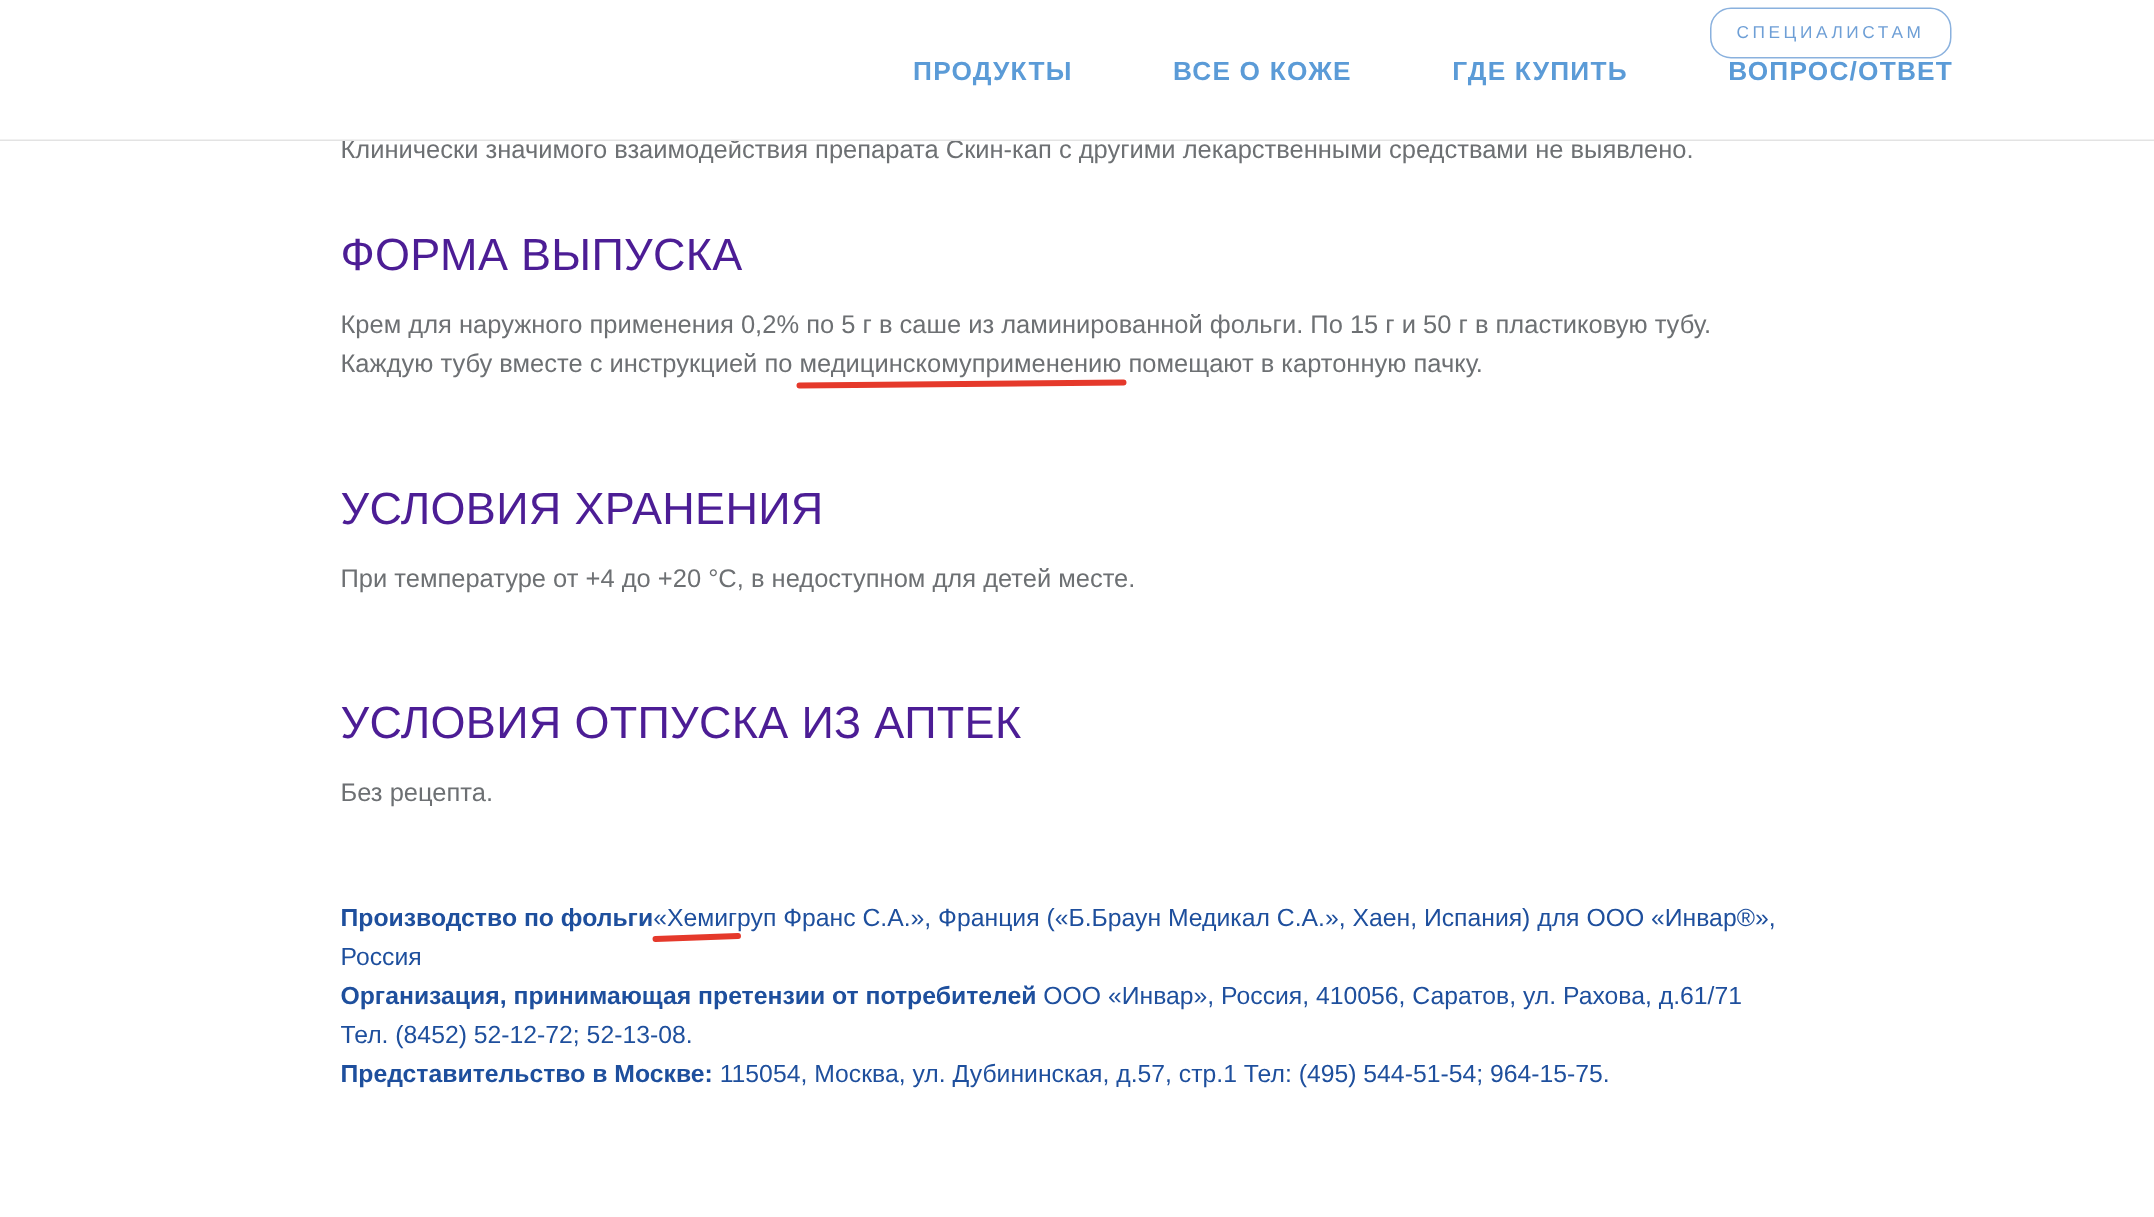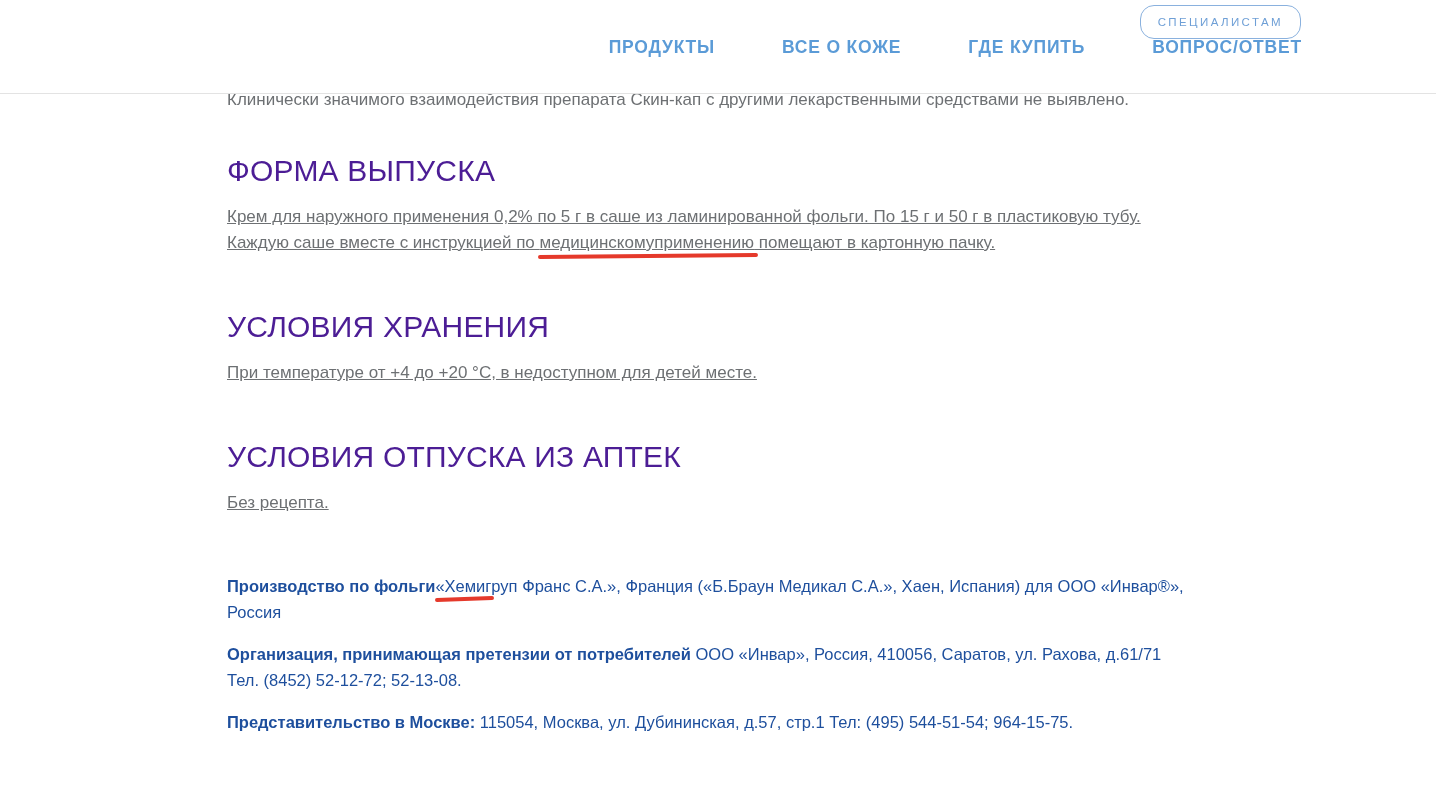--- a/index.html
+++ b/index.html
@@ -68,30 +68,30 @@
     position: absolute; left: 227px; top: 0;
     width: 970px;
   }
   .body-text {
     color: #6d7073;
     font-size: 17px;
     line-height: 26px;
   }
   .intro-paragraph { margin-top: 87px; }
 
-  .section { margin-top: 52px; }
+  .section { margin-top: 65px; }
   .section:first-of-type { margin-top: 39px; }
   .section-title {
     color: #4c1d95;
     font-size: 30px;
     line-height: 38px;
     font-weight: 400;
     letter-spacing: 0.2px;
   }
-  .section-text { margin-top: 14px; text-decoration: underline; }
+  .section-text { margin-top: 14px; }
 
   
   .red-underline { position: relative; white-space: nowrap; }
   .red-underline::after {
     content: "";
     position: absolute;
     left: -2px; right: -3px; bottom: -6px;
     height: 4px;
     background: #e5392b;
     border-radius: 2px;
@@ -102,35 +102,35 @@
     height: 3.5px;
     transform: rotate(-2deg);
   }
 
   
   .manufacturer { margin-top: 57px; }
   .manufacturer p {
     color: #1e4f9d;
     font-size: 16.5px;
     line-height: 26px;
-    margin-top: 16px;
+    margin-top: 0;
   }
   .manufacturer p:first-child { margin-top: 0; }
   .manufacturer .label { font-weight: bold; }
 </style>
 </head>
 <body>
 
 <main class="content">
 
   <p class="body-text intro-paragraph">Клинически значимого взаимодействия препарата Скин-кап с другими лекарственными средствами не выявлено.</p>
 
   <section class="section">
     <h2 class="section-title">ФОРМА ВЫПУСКА</h2>
-    <p class="body-text section-text"><span>Крем для наружного применения 0,2% по 5 г в саше из ламинированной фольги. По 15 г и 50 г в пластиковую тубу.</span><br><span>Каждую саше вместе с инструкцией по </span><span class="red-underline">медицинскомуприменению</span><span> помещают в картонную пачку.</span></p>
+    <p class="body-text section-text"><span>Крем для наружного применения 0,2% по 5 г в саше из ламинированной фольги. По 15 г и 50 г в пластиковую тубу.</span><br><span>Каждую тубу вместе с инструкцией по </span><span class="red-underline">медицинскомуприменению</span><span> помещают в картонную пачку.</span></p>
   </section>
 
   <section class="section">
     <h2 class="section-title">УСЛОВИЯ ХРАНЕНИЯ</h2>
     <p class="body-text section-text">При температуре от +4 до +20 °C, в недоступном для детей месте.</p>
   </section>
 
 
   <section class="section">
     <h2 class="section-title">УСЛОВИЯ ОТПУСКА ИЗ АПТЕК</h2>

